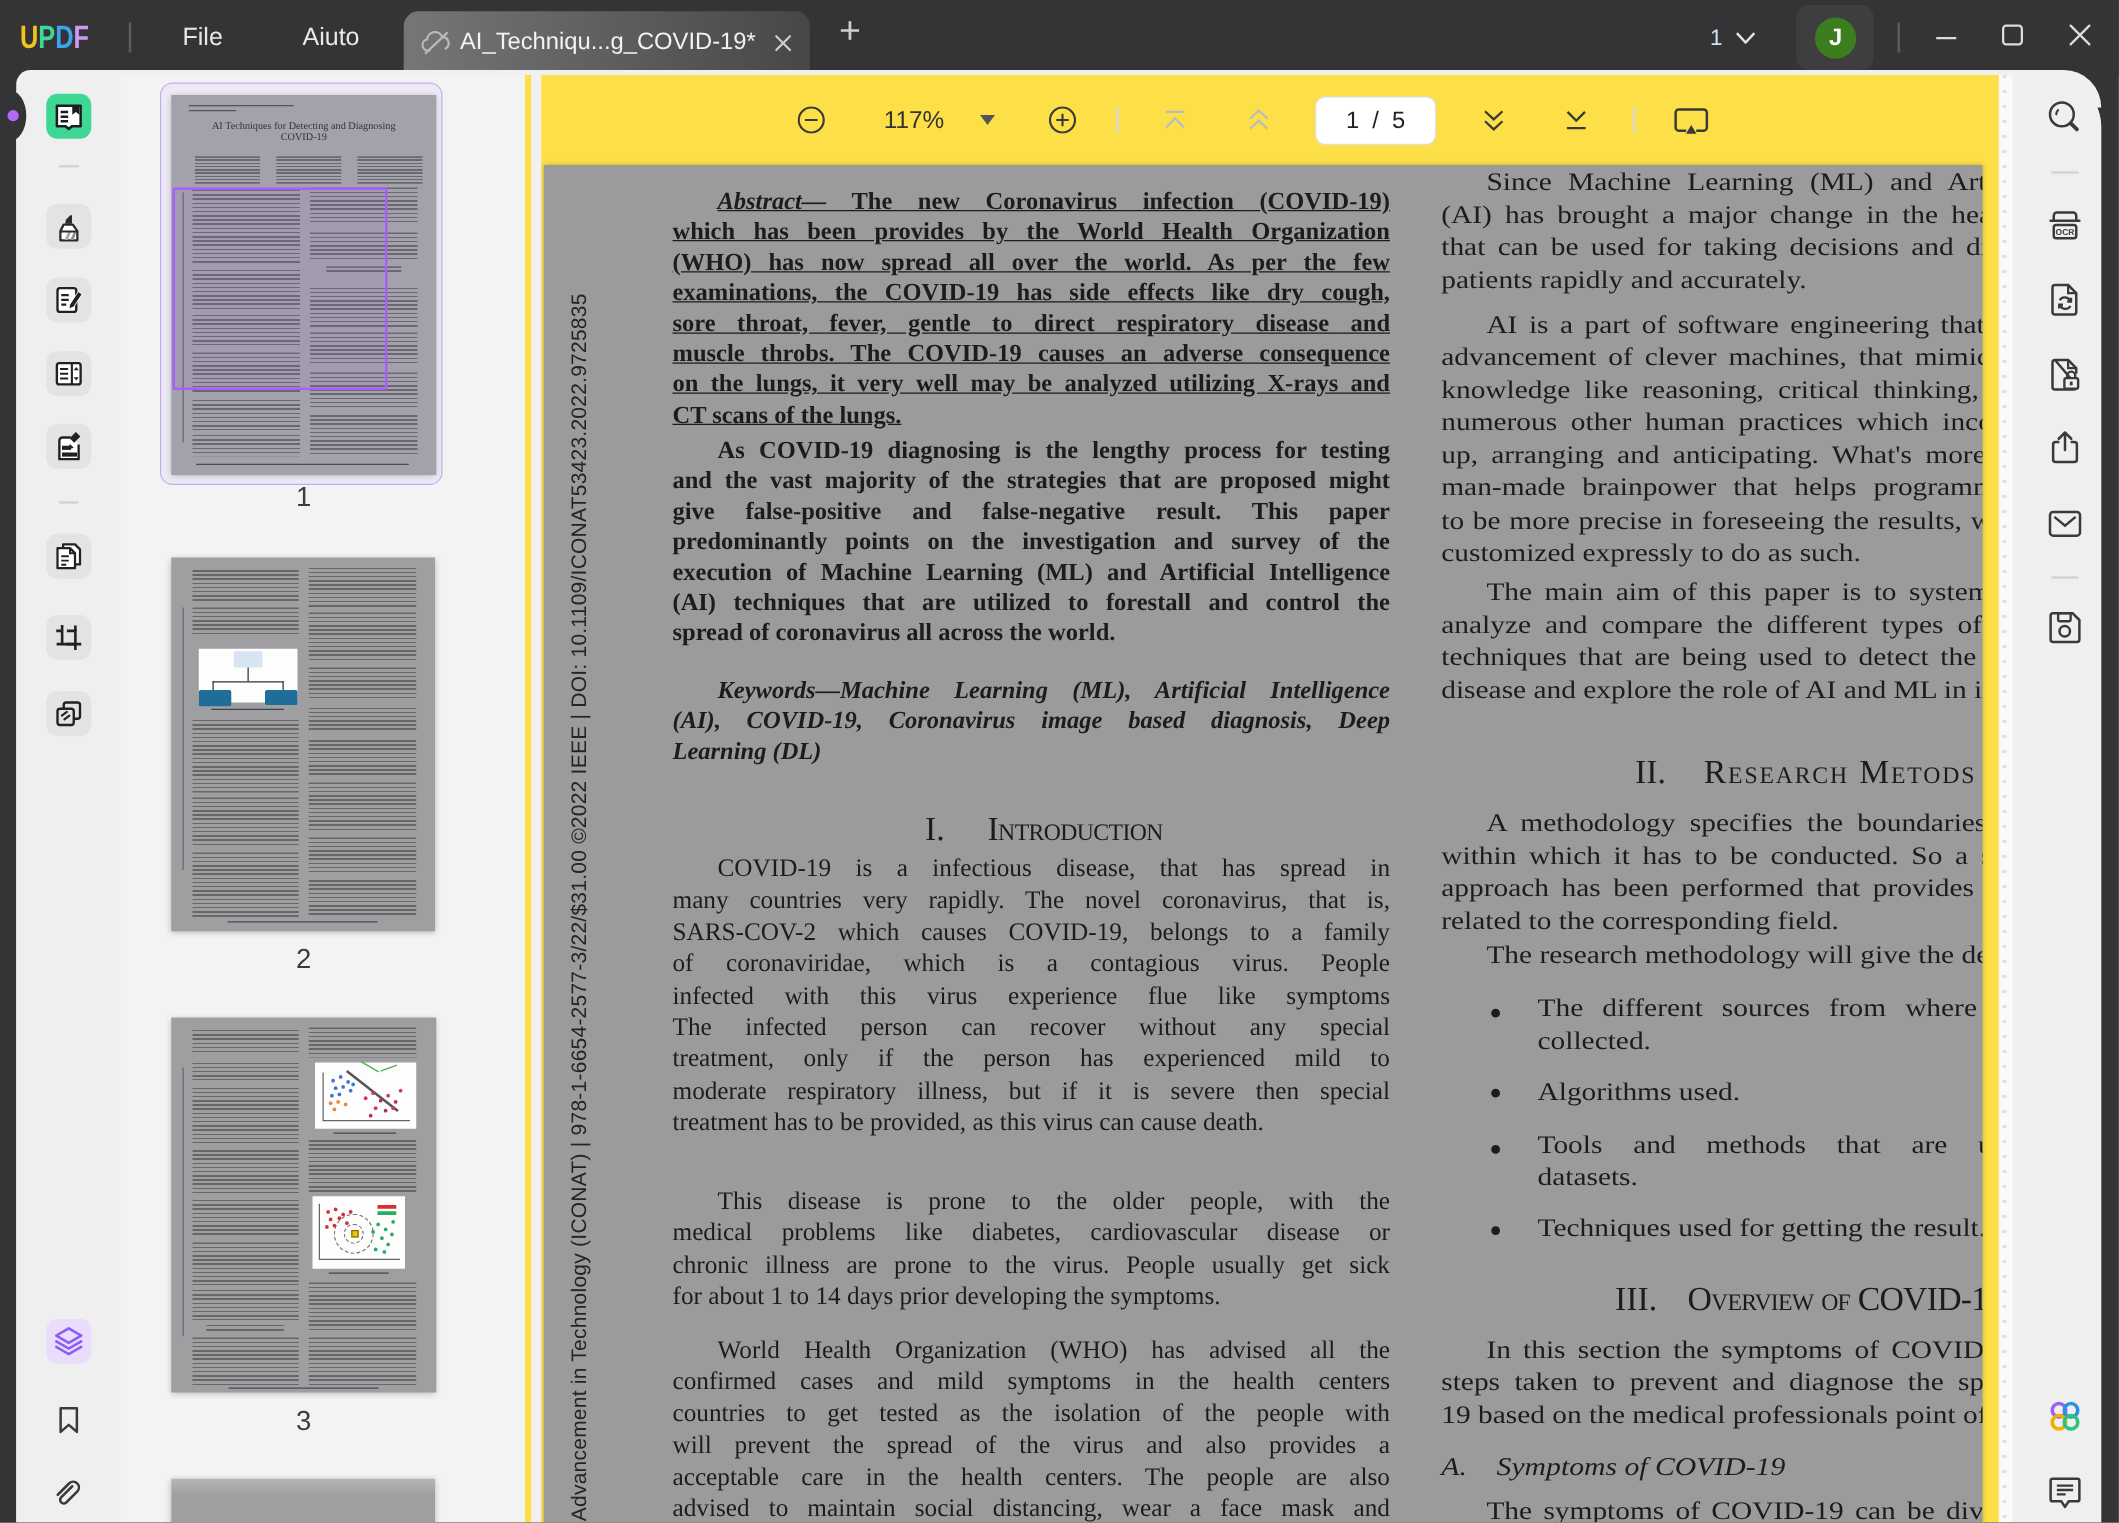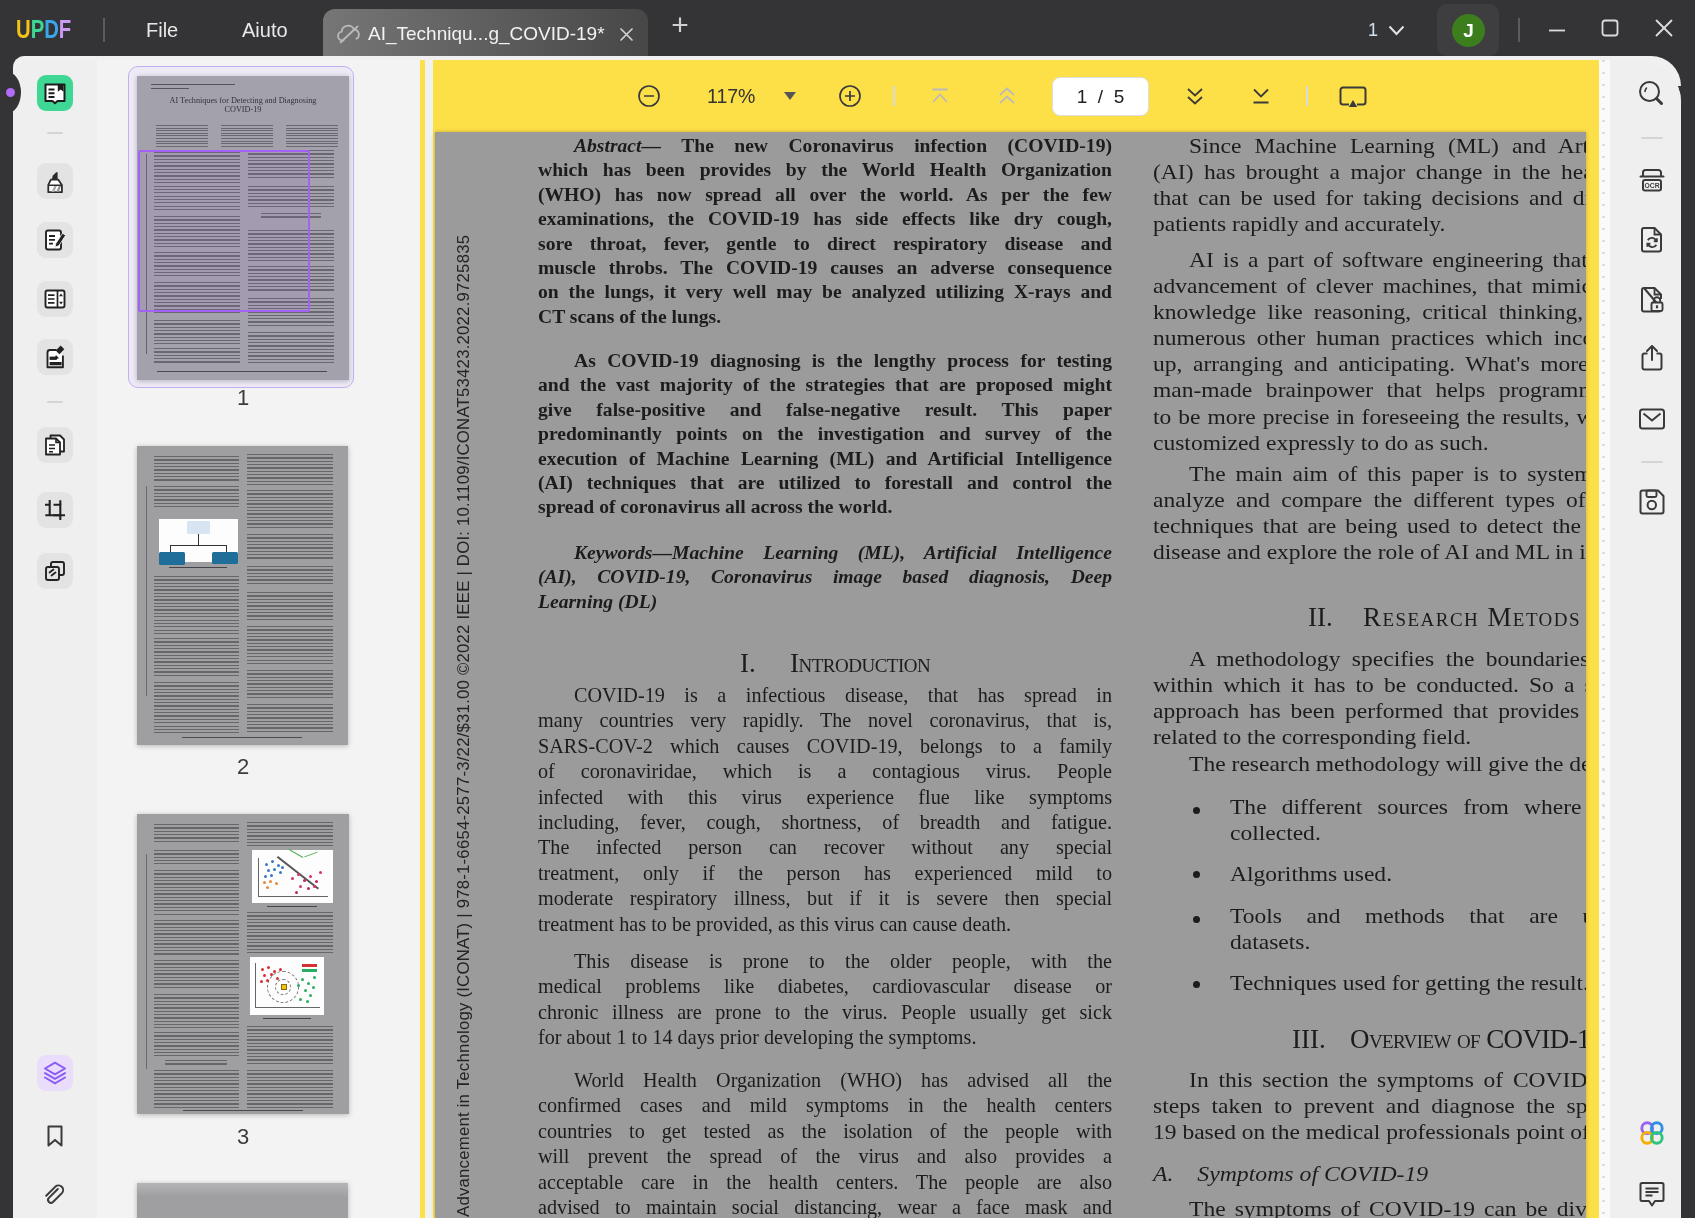--- a/index.html
+++ b/index.html
@@ -344,21 +344,21 @@
         <path d="M3 1.5 L10 8.5 L17 1.5" fill="none" stroke="#3a3a3a" stroke-width="1.8"></path>
         <path d="M2.5 14.5 h15" stroke="#3a3a3a" stroke-width="1.8"></path>
       </svg>
     <div class="abs" style="left:886px;top:26px;width:2px;height:20px;background:#d9d9d9;"></div>
     <svg class="abs" style="left:919px;top:26px;" width="28" height="22" viewBox="0 0 28 22">
         <path d="M10 18.5 H4 a2.5 2.5 0 0 1 -2.5 -2.5 V4 A2.5 2.5 0 0 1 4 1.5 h20 A2.5 2.5 0 0 1 26.5 4 v12 a2.5 2.5 0 0 1 -2.5 2.5 h-6" fill="none" stroke="#3a3a3a" stroke-width="2"></path>
         <path d="M14 14 l4.2 7 h-8.4 z" fill="#3a3a3a"></path>
       </svg>
     <div id="page">
       <div id="doi">Advancement in Technology (ICONAT) | 978-1-6654-2577-3/22/$31.00 ©2022 IEEE | DOI: 10.1109/ICONAT53423.2022.9725835</div>
-      <div class="par ab" style="left:103px;top:2px;">
+      <div class="par ab" style="left:103px;top:18px;text-decoration:underline;">
         <div class="j"><span class="in"></span><i>Abstract—</i> The new Coronavirus infection (COVID-19)</div>
         <div class="j">which has been provides by the World Health Organization</div>
         <div class="j">(WHO) has now spread all over the world. As per the few</div>
         <div class="j">examinations, the COVID-19 has side effects like dry cough,</div>
         <div class="j">sore throat, fever, gentle to direct respiratory disease and</div>
         <div class="j">muscle throbs. The COVID-19 causes an adverse consequence</div>
         <div class="j">on the lungs, it very well may be analyzed utilizing X-rays and</div>
         <div>CT scans of the lungs.</div>
       </div>
       <div class="par ab" style="left:103px;top:217px;">
@@ -378,21 +378,20 @@
       <div class="hd" style="left:305px;top:516px;">
           <span style="left:0;">I.</span>
           <span style="left:50px;letter-spacing:-0.5px;" id="hw1">Introduction</span>
         </div>
       <div class="par bo" style="left:103px;top:551px;font-family:Liberation Serif, serif;">
         <div class="j"><span class="in"></span>COVID-19 is a infectious disease, that has spread in</div>
         <div class="j">many countries very rapidly. The novel coronavirus, that is,</div>
         <div class="j">SARS-COV-2 which causes COVID-19, belongs to a family</div>
         <div class="j">of coronaviridae, which is a contagious virus. People</div>
         <div class="j">infected with this virus experience flue like symptoms</div>
-        <div class="j">including, fever, cough, shortness, of breadth and fatigue.</div>
         <div class="j">The infected person can recover without any special</div>
         <div class="j">treatment, only if the person has experienced mild to</div>
         <div class="j">moderate respiratory illness, but if it is severe then special</div>
         <div>treatment has to be provided, as this virus can cause death.</div>
       </div>
       <div class="par bo" style="left:103px;top:817px;">
         <div class="j"><span class="in"></span>This disease is prone to the older people, with the</div>
         <div class="j">medical problems like diabetes, cardiovascular disease or</div>
         <div class="j">chronic illness are prone to the virus. People usually get sick</div>
         <div>for about 1 to 14 days prior developing the symptoms.</div>

